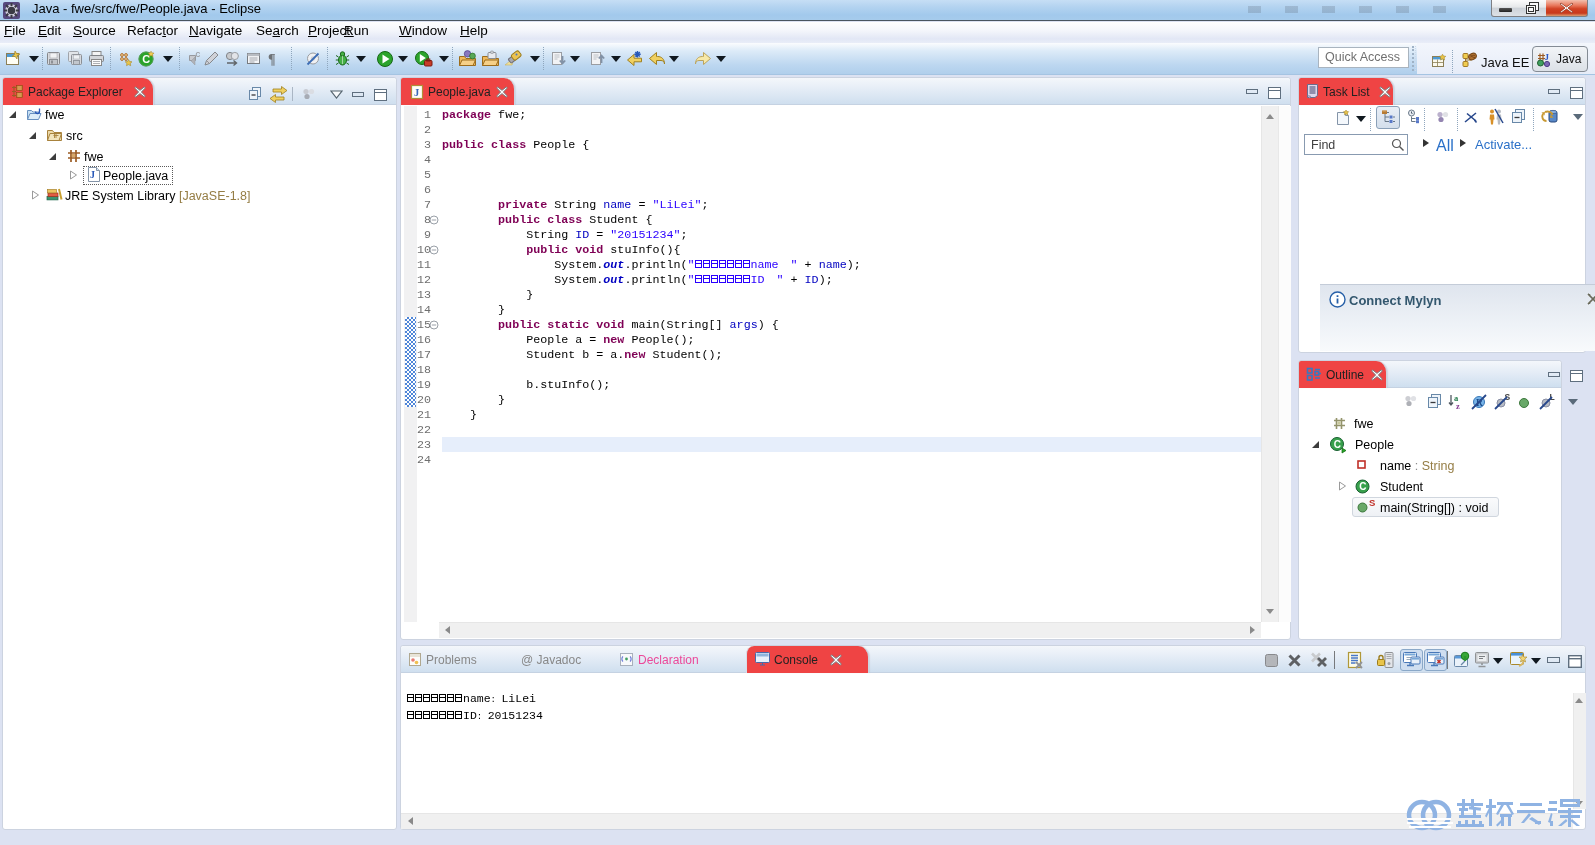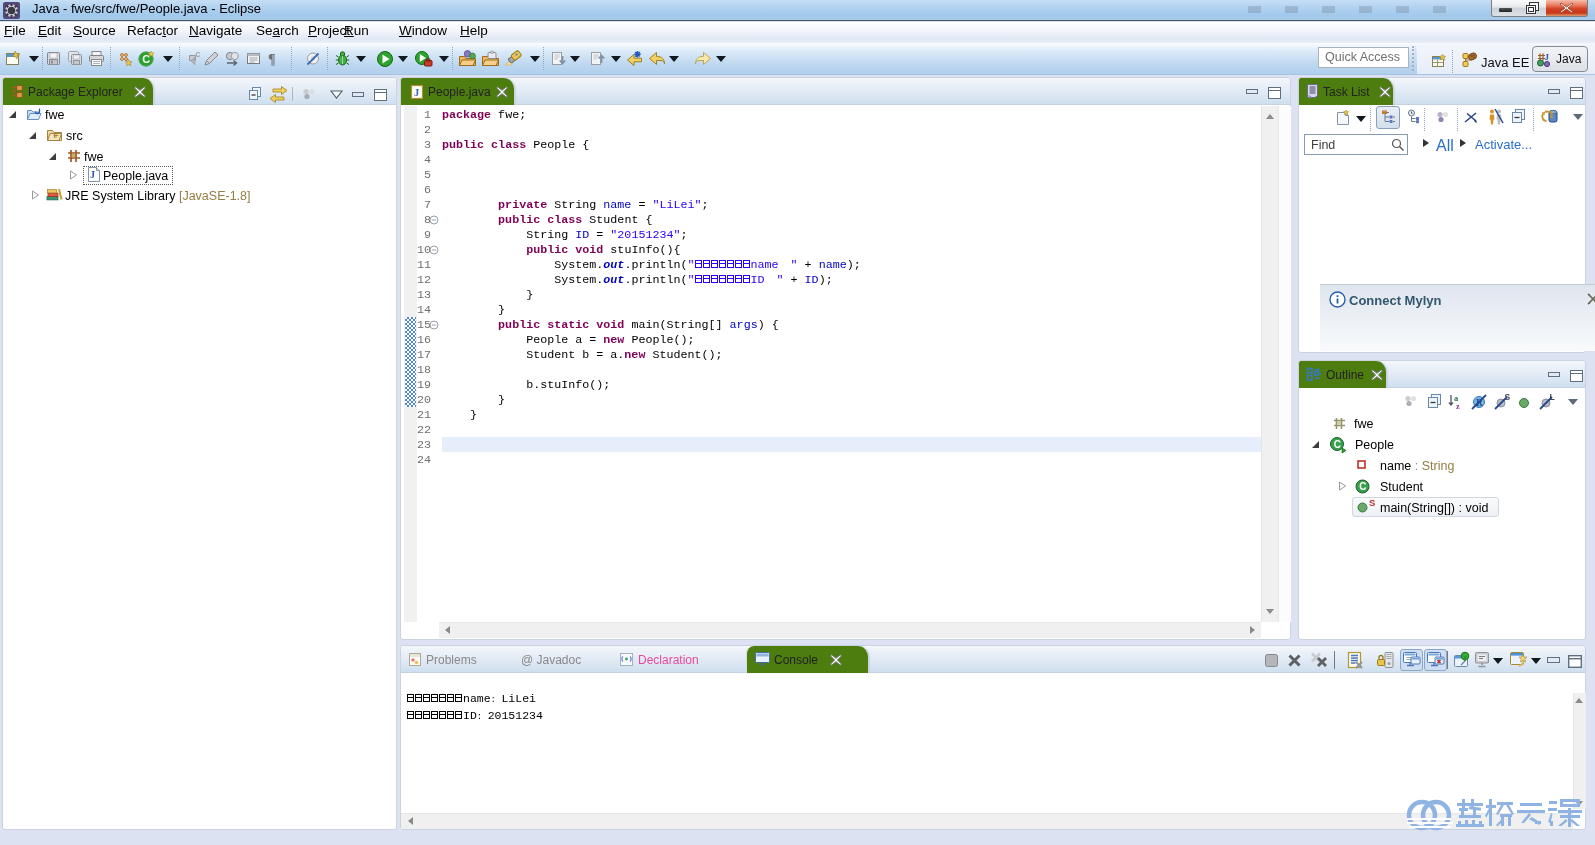--- a/index.html
+++ b/index.html
@@ -30,21 +30,21 @@
   background:linear-gradient(#fbfbfb,#e6e8ea 45%,#cdd2d8 50%,#dde1e6);}
 #btnmax{left:1519px;width:28px;border-left:none;
   background:linear-gradient(#fbfbfb,#e6e8ea 45%,#cdd2d8 50%,#dde1e6);}
 #btncls{left:1546px;width:42px;border-left:none;border-radius:0 0 3px 0;
   background:linear-gradient(#f3c0ae 0%,#e8765a 35%,#d14224 55%,#c8391c 82%,#dc9f72 100%);}
 .winglyph{position:absolute;left:0;top:0;width:100%;height:100%;display:flex;align-items:center;justify-content:center;}
 
 .panel{position:absolute;background:#fff;border:1px solid #ccd3e0;border-radius:3px;}
 .phead{position:absolute;left:0;top:0;right:0;height:27px;border-radius:3px 3px 0 0;
   background:linear-gradient(#f4f7fb 0%,#e4ecf6 45%,#cfdfef 100%);border-bottom:1px solid #c5d2e2;}
-.ptab{position:absolute;left:0;top:0;height:27px;background:#4d7c0f;
+.ptab{position:absolute;left:0;top:0;height:27px;background:#ef4444;
   border-right:1px solid #ccd3de;border-radius:2px 11px 0 0;box-shadow:1px 0 1px rgba(180,190,205,.4);}
 .ptabtext{position:absolute;top:7px;font-size:12px;color:#222;white-space:nowrap;}
 .vico{position:absolute;}
 
 .trow{position:absolute;font-size:12.5px;color:#000;white-space:nowrap;height:18px;}
 pre{margin:0;font-family:"Liberation Mono",monospace;font-size:11.7px;line-height:15px;}
 .kw{color:#7f0055;font-weight:bold;}
 .st{color:#2a00ff;}
 .fld{color:#0000c0;}
 .sf{color:#0000c0;font-style:italic;font-weight:bold;}
@@ -586,21 +586,21 @@
         <circle cx="8.5" cy="8.5" r="7.5" fill="#fff" stroke="#2860a8" stroke-width="1.4"></circle>
         <path d="M8.5 4.2v1.8M8.5 7.5v5" stroke="#2860a8" stroke-width="1.8"></path>
       </svg>
   <div class="abs" style="left:29px;top:8px;font-size:13px;font-weight:bold;color:#33576e;">Connect Mylyn</div>
   <svg class="vico" style="left:267px;top:8px" width="12" height="12" viewBox="0 0 12 12">
         <path d="M1 1l10 10M11 1L1 11" stroke="#6a6a5a" stroke-width="1.6"></path>
         <path d="M1 1l2.5 1M11 1l-2.5 1M1 11l2.5-1M11 11l-2.5-1" stroke="#6a6a5a"></path>
       </svg>
  </div>
 </div>
-<div class="panel" id="outlinepanel" style="left:1298px;top:360px;width:288px;height:280px;">
+<div class="panel" id="outlinepanel" style="left:1298px;top:360px;width:264px;height:280px;">
  <div class="phead"></div>
  <div class="ptab" style="width:88px;">
   <svg class="vico" style="left:7px;top:6px" width="16" height="15" viewBox="0 0 16 15">
         <g fill="none" stroke="#3878c0" stroke-width="1.6">
           <rect x="1.5" y="1.5" width="4.5" height="4.5"></rect>
           <rect x="1.5" y="8.5" width="4.5" height="4.5"></rect>
           <rect x="9" y="4.5" width="3.6" height="3.6"></rect>
         </g>
         <path d="M9 2.5h5M13 6.5h2M9 11h5" stroke="#3878c0" stroke-width="1.4"></path>
       </svg>

